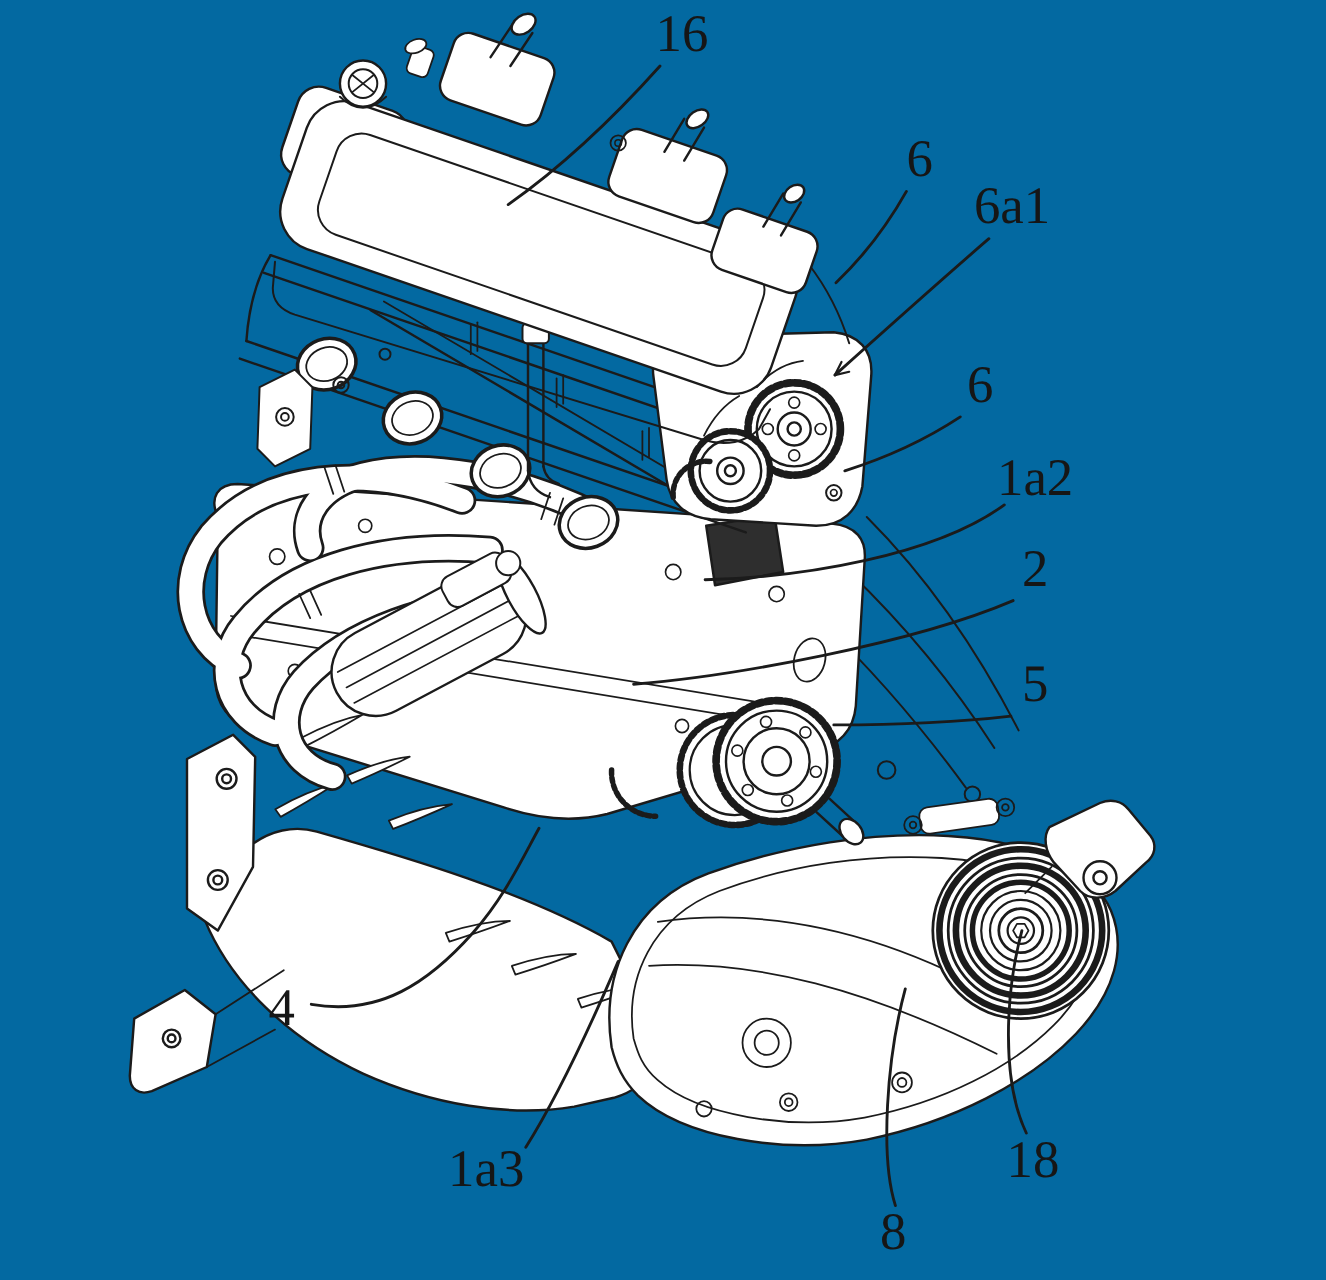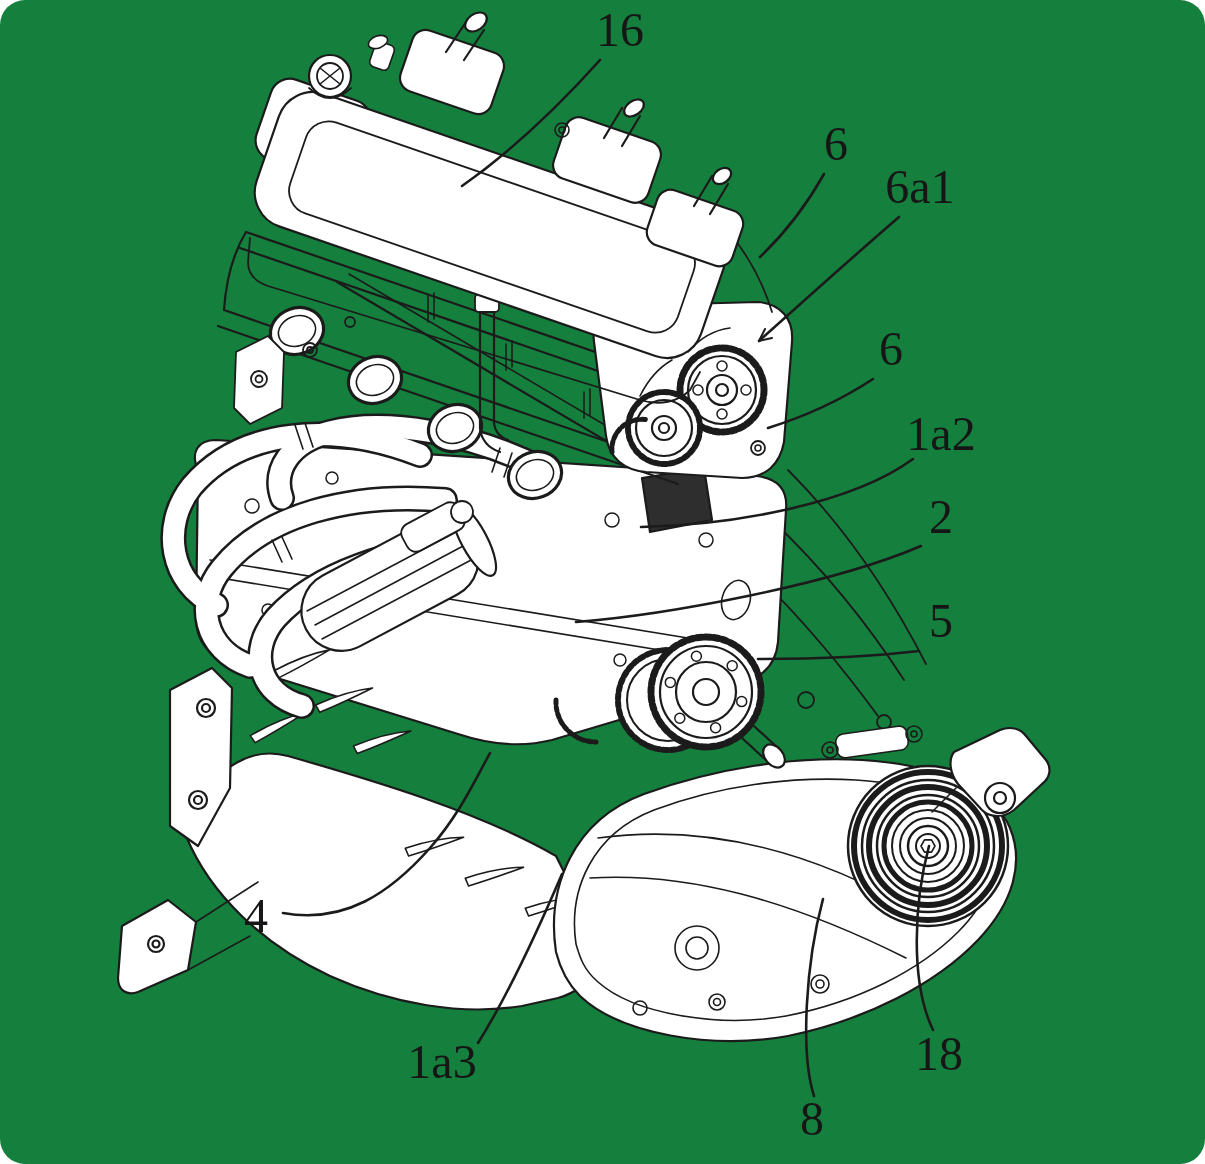--- a/index.html
+++ b/index.html
@@ -1,22 +1,21 @@
 <!DOCTYPE html>
 <html><head>
 <meta charset="utf-8">
 <style>
   html,body{margin:0;padding:0;background:#ffffff;}
   .stage{
     position:relative;
     width:1205px;height:1164px;
-    background:#15803d;
+    background:#0369a1;
     overflow:hidden;
     font-family:"Liberation Serif","DejaVu Serif",serif;
-    border-radius:25px;
   }
   svg{display:block;}
   .ref-label{
     font-family:"Liberation Serif","DejaVu Serif",serif;
     font-size:48px;
     fill:#161616;
   }
 </style>
 </head>
 <body>

